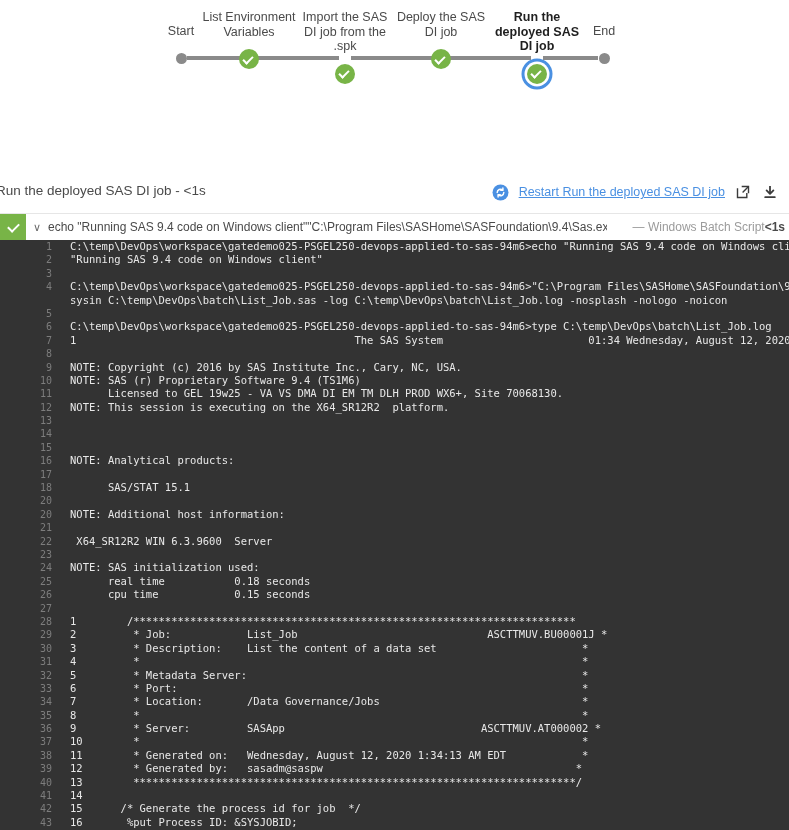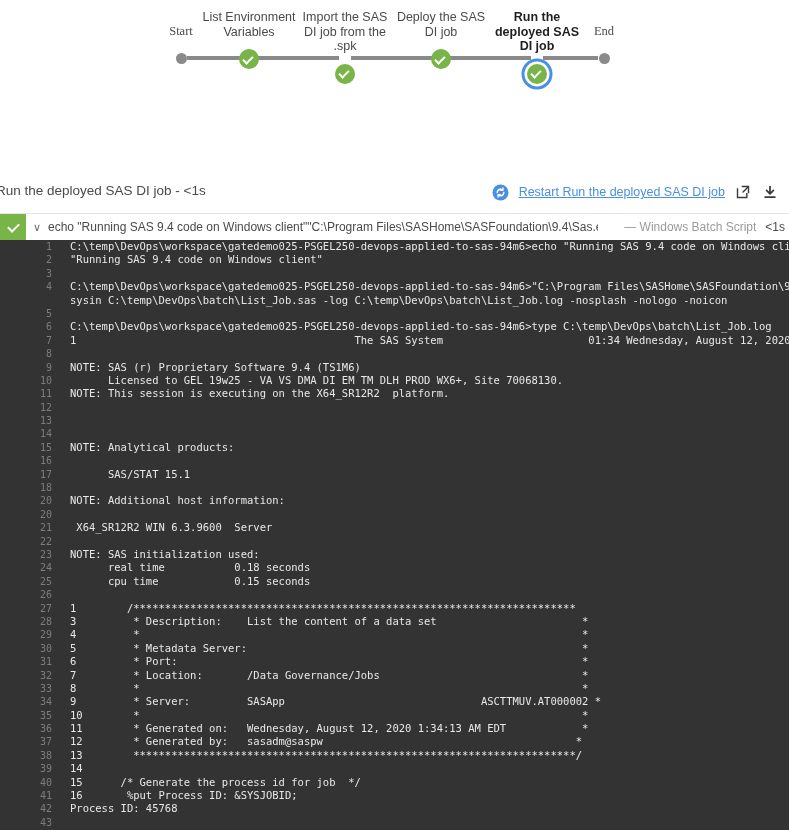--- a/index.html
+++ b/index.html
@@ -30,21 +30,21 @@
   }
   .stage-label {
     font-size: 12.5px;
     line-height: 14.5px;
     color: #4a4a4a;
     width: 96px;
     margin: 0 auto 7px auto;
     white-space: normal;
   }
   .stage-label.active { font-weight: bold; color: #1f1f1f; }
-  .stage-label.terminal { width: 50px; font-family: Liberation Serif, serif; }
+  .stage-label.terminal { width: 50px; }
 
   .node-dot-wrap {
     height: 26px;
     display: flex;
     align-items: center;
     justify-content: center;
   }
   .node-dot {
     width: 11px; height: 11px;
     border-radius: 50%;
@@ -159,23 +159,22 @@
     flex: 0 1 auto;
   }
   #step-type {
     color: #9b9b9b;
     white-space: nowrap;
     margin-left: 26px;
     flex: 0 0 auto;
   }
   #step-duration {
     color: #4a4a4a;
-    font-weight: normal;
-    white-space: nowrap;
-    margin-left: 9px;
+    font-weight: bold;
+    white-space: nowrap;
     margin-right: 4px;
     flex: 0 0 auto;
   }
 
   
   #console {
     position: absolute;
     left: 0; right: 0;
     top: 240px;
     bottom: 0;
@@ -347,39 +346,41 @@
   <div id="log-lines">
       <div class="log-line">C:\temp\DevOps\workspace\gatedemo025-PSGEL250-devops-applied-to-sas-94m6&gt;echo "Running SAS 9.4 code on Windows client"</div>
       <div class="log-line">"Running SAS 9.4 code on Windows client"</div>
       <div class="log-line"></div>
       <div class="log-line">C:\temp\DevOps\workspace\gatedemo025-PSGEL250-devops-applied-to-sas-94m6&gt;"C:\Program Files\SASHome\SASFoundation\9.4\Sas.exe" -</div>
       <div class="log-line">sysin C:\temp\DevOps\batch\List_Job.sas -log C:\temp\DevOps\batch\List_Job.log -nosplash -nologo -noicon</div>
       <div class="log-line"></div>
       <div class="log-line">C:\temp\DevOps\workspace\gatedemo025-PSGEL250-devops-applied-to-sas-94m6&gt;type C:\temp\DevOps\batch\List_Job.log</div>
       <div class="log-line">1                                            The SAS System                       01:34 Wednesday, August 12, 2020</div>
       <div class="log-line"></div>
+      <div class="log-line">NOTE: Copyright (c) 2016 by SAS Institute Inc., Cary, NC, USA.</div>
       <div class="log-line">NOTE: SAS (r) Proprietary Software 9.4 (TS1M6)</div>
       <div class="log-line">      Licensed to GEL 19w25 - VA VS DMA DI EM TM DLH PROD WX6+, Site 70068130.</div>
       <div class="log-line">NOTE: This session is executing on the X64_SR12R2  platform.</div>
       <div class="log-line"></div>
       <div class="log-line"></div>
       <div class="log-line"></div>
       <div class="log-line">NOTE: Analytical products:</div>
       <div class="log-line"></div>
       <div class="log-line">      SAS/STAT 15.1</div>
       <div class="log-line"></div>
       <div class="log-line">NOTE: Additional host information:</div>
       <div class="log-line"></div>
       <div class="log-line"> X64_SR12R2 WIN 6.3.9600  Server</div>
       <div class="log-line"></div>
       <div class="log-line">NOTE: SAS initialization used:</div>
       <div class="log-line">      real time           0.18 seconds</div>
       <div class="log-line">      cpu time            0.15 seconds</div>
       <div class="log-line"></div>
       <div class="log-line">1        /**********************************************************************</div>
+      <div class="log-line">2         * Job:            List_Job                              ASCTTMUV.BU00001J *</div>
       <div class="log-line">3         * Description:    List the content of a data set                       *</div>
       <div class="log-line">4         *                                                                      *</div>
       <div class="log-line">5         * Metadata Server:                                                     *</div>
       <div class="log-line">6         * Port:                                                                *</div>
       <div class="log-line">7         * Location:       /Data Governance/Jobs                                *</div>
       <div class="log-line">8         *                                                                      *</div>
       <div class="log-line">9         * Server:         SASApp                               ASCTTMUV.AT000002 *</div>
       <div class="log-line">10        *                                                                      *</div>
       <div class="log-line">11        * Generated on:   Wednesday, August 12, 2020 1:34:13 AM EDT            *</div>
       <div class="log-line">12        * Generated by:   sasadm@saspw                                        *</div>

